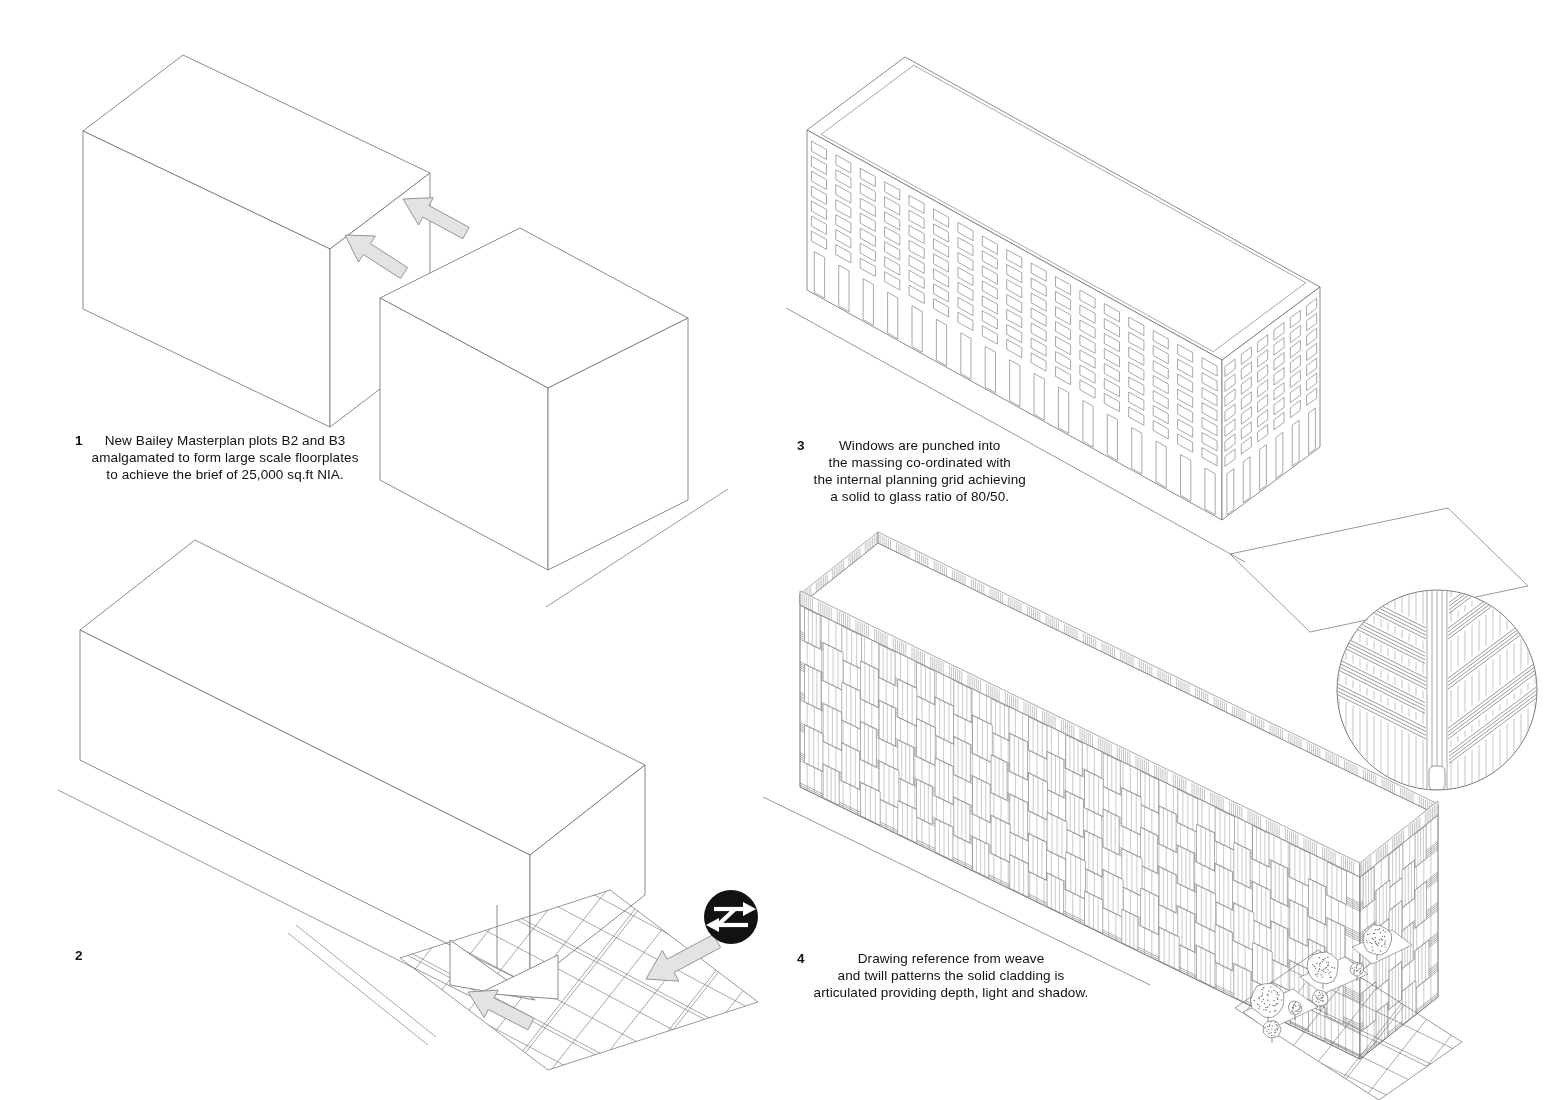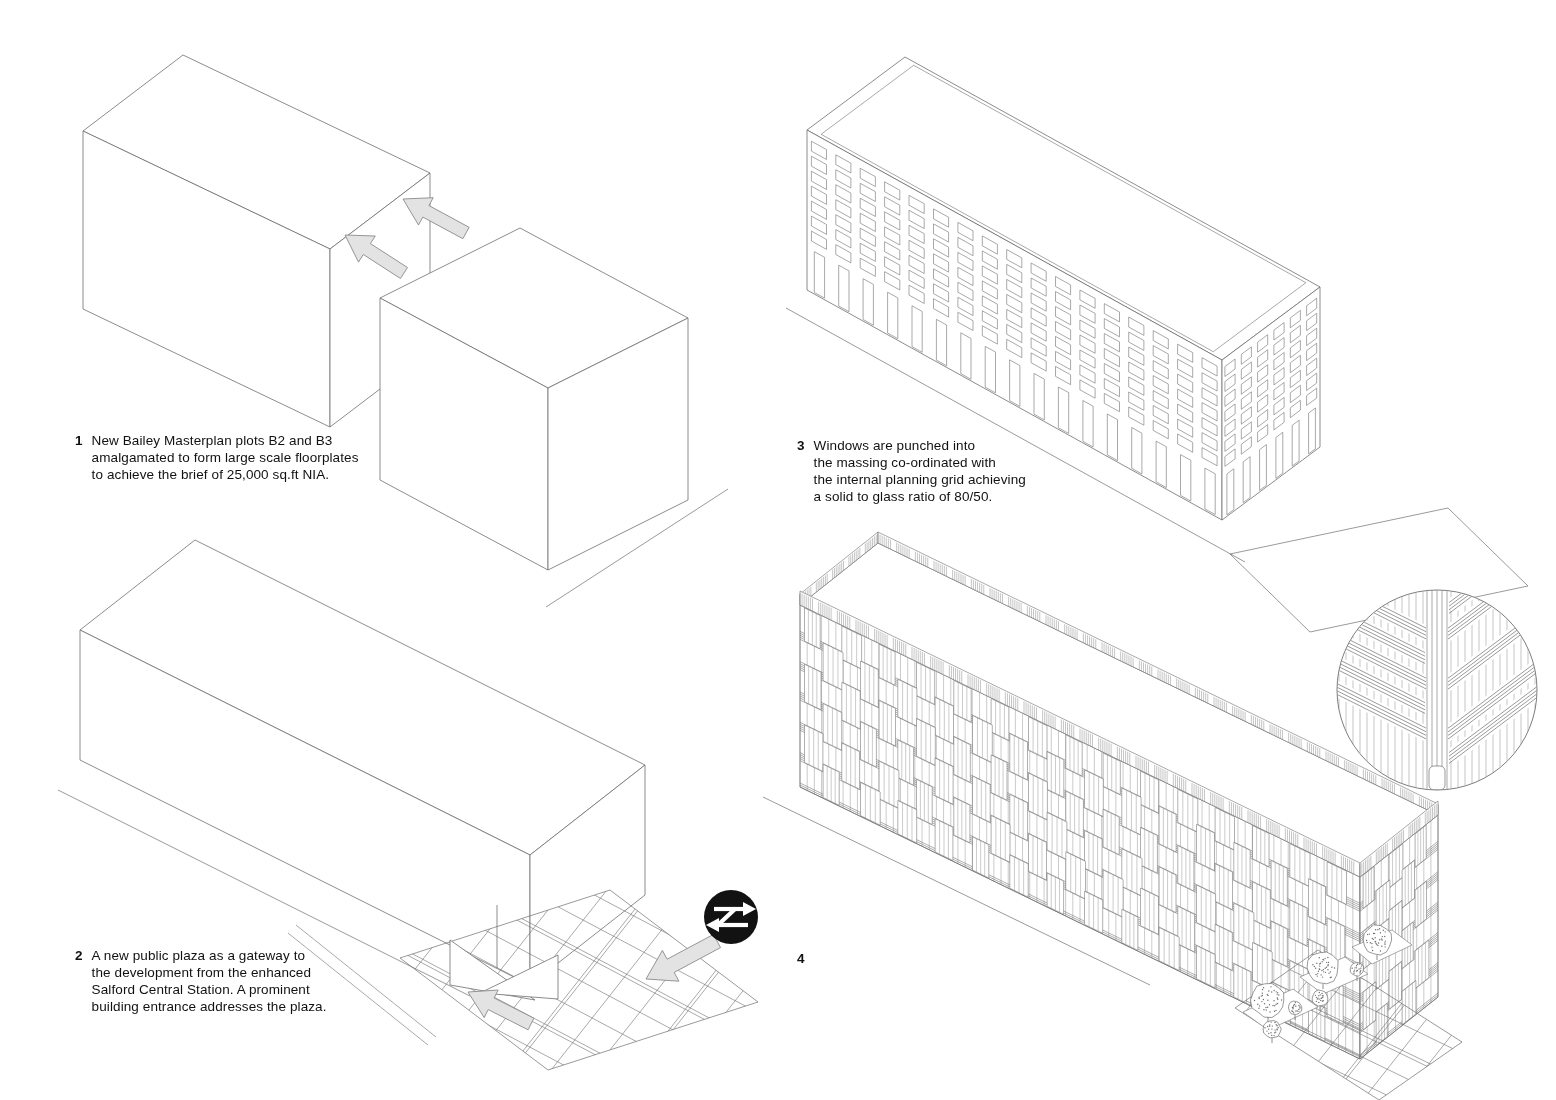--- a/index.html
+++ b/index.html
@@ -2,21 +2,21 @@
 <html><head>
 <meta charset="utf-8">
 <style>
   html,body{margin:0;padding:0;background:#ffffff;}
   .page{position:relative;width:1556px;height:1100px;background:#fff;overflow:hidden;
         font-family:"Liberation Sans", sans-serif;}
   #art{position:absolute;left:0;top:0;}
   .caption{position:absolute;display:flex;gap:9px;color:#111;
            font-size:13.5px;line-height:1.26;letter-spacing:.1px;}
   .caption .n{font-weight:bold;flex:0 0 auto;}
-  .caption .t{white-space:pre-line;}
+  .caption .t{white-space:pre-line;text-align:center;}
 </style>
 </head>
 <body>
 
 <div class="page">
   <svg id="art" width="1556" height="1100" viewBox="0 0 1556 1100">
       <g>
         <line x1="546" y1="607" x2="728" y2="489" stroke="#6e6e6e" stroke-width="0.7"></line>
         <polygon points="183.0,55.0 83.0,131.0 330.0,249.0 430.0,173.0" fill="#ffffff" stroke="#6e6e6e" stroke-width="0.8" stroke-linejoin="round"></polygon>
         <polygon points="83.0,131.0 330.0,249.0 330.0,427.0 83.0,309.0" fill="#ffffff" stroke="#6e6e6e" stroke-width="0.8" stroke-linejoin="round"></polygon>
@@ -1678,28 +1678,27 @@
     </svg>
 
   <div class="caption" style="left:75px;top:432px;width:330px;">
     <span class="n">1</span>
     <span class="t">New Bailey Masterplan plots B2 and B3
 amalgamated to form large scale floorplates
 to achieve the brief of 25,000 sq.ft NIA.</span>
   </div>
   <div class="caption" style="left:75px;top:947px;width:320px;">
     <span class="n">2</span>
-    <span class="t">A new public plaza as a gateway to
-the development from the enhanced
-Salford Central Station. A prominent
-building entrance addresses the plaza.</span>
   </div>
   <div class="caption" style="left:797px;top:437px;width:300px;">
     <span class="n">3</span>
     <span class="t">Windows are punched into
 the massing co-ordinated with
 the internal planning grid achieving
 a solid to glass ratio of 80/50.</span>
   </div>
   <div class="caption" style="left:797px;top:950px;width:330px;">
     <span class="n">4</span>
+    <span class="t">Drawing reference from weave
+and twill patterns the solid cladding is
+articulated providing depth, light and shadow.</span>
   </div>
 </div>
 
 </body></html>

